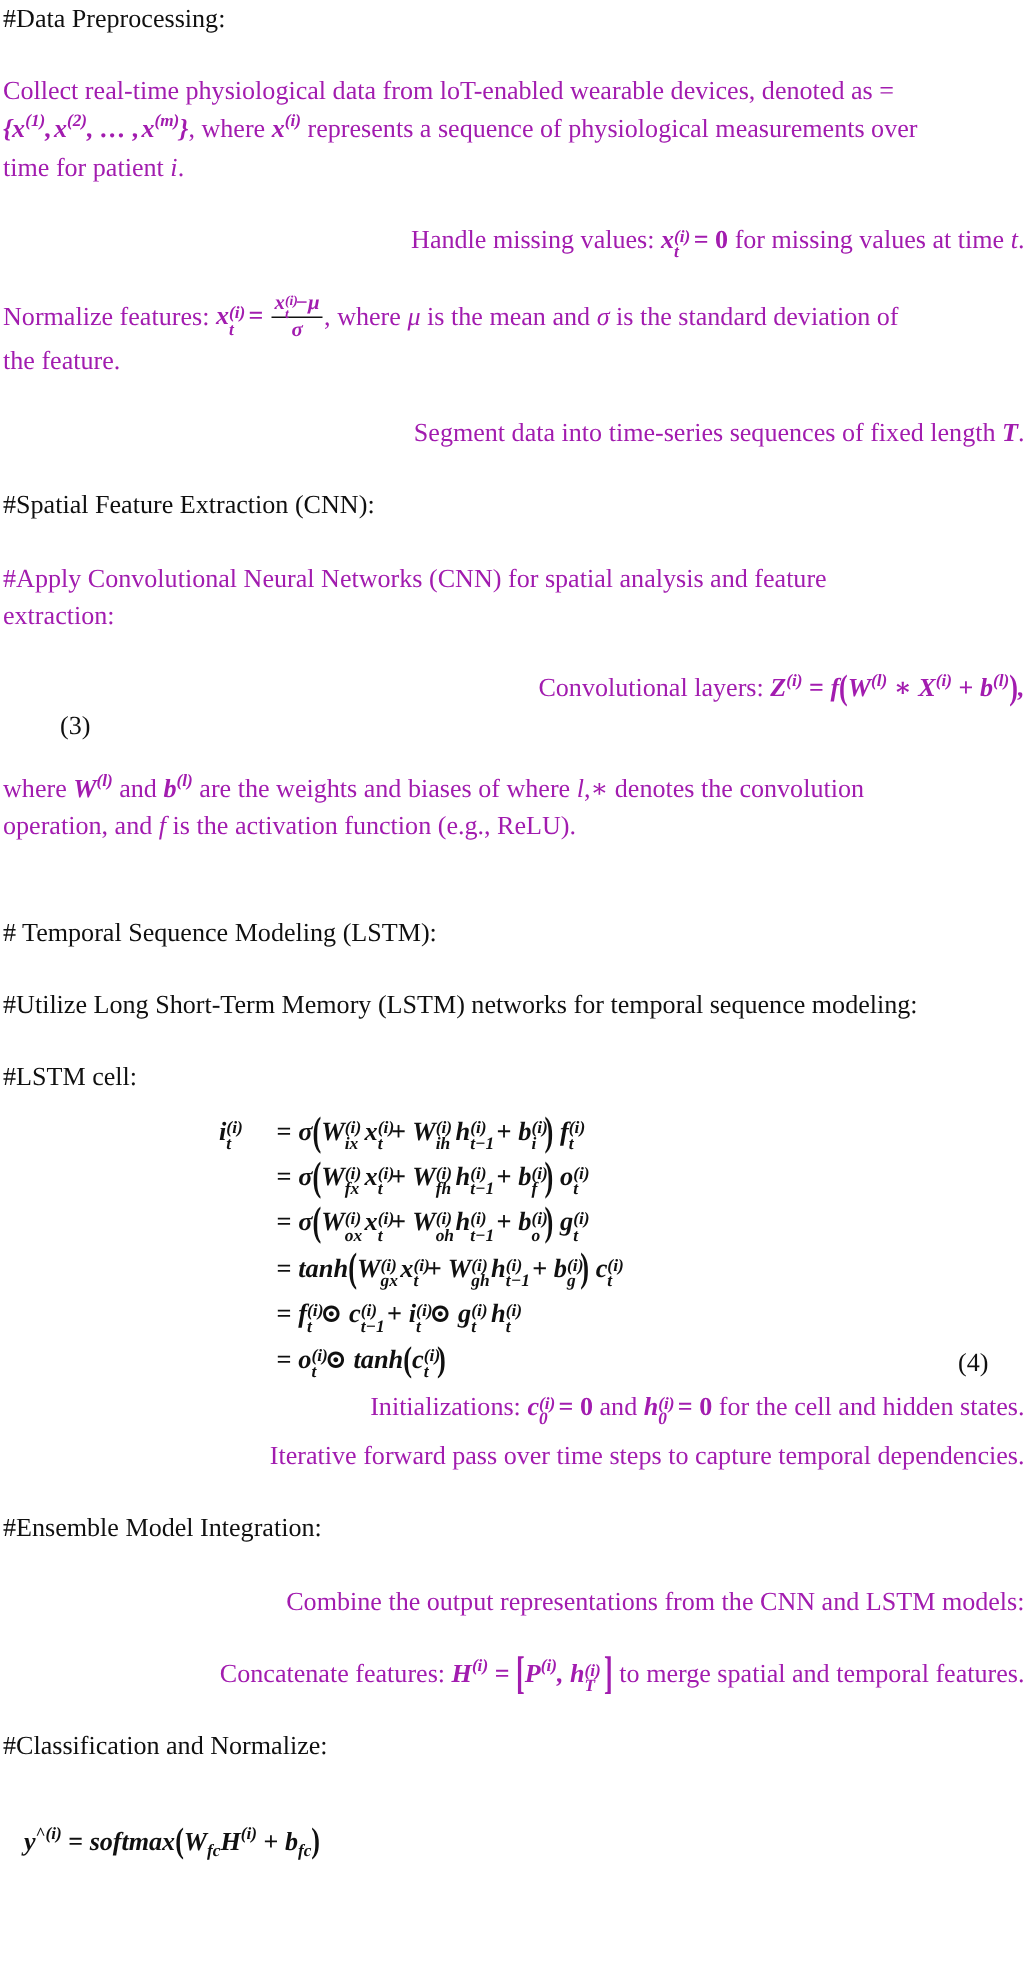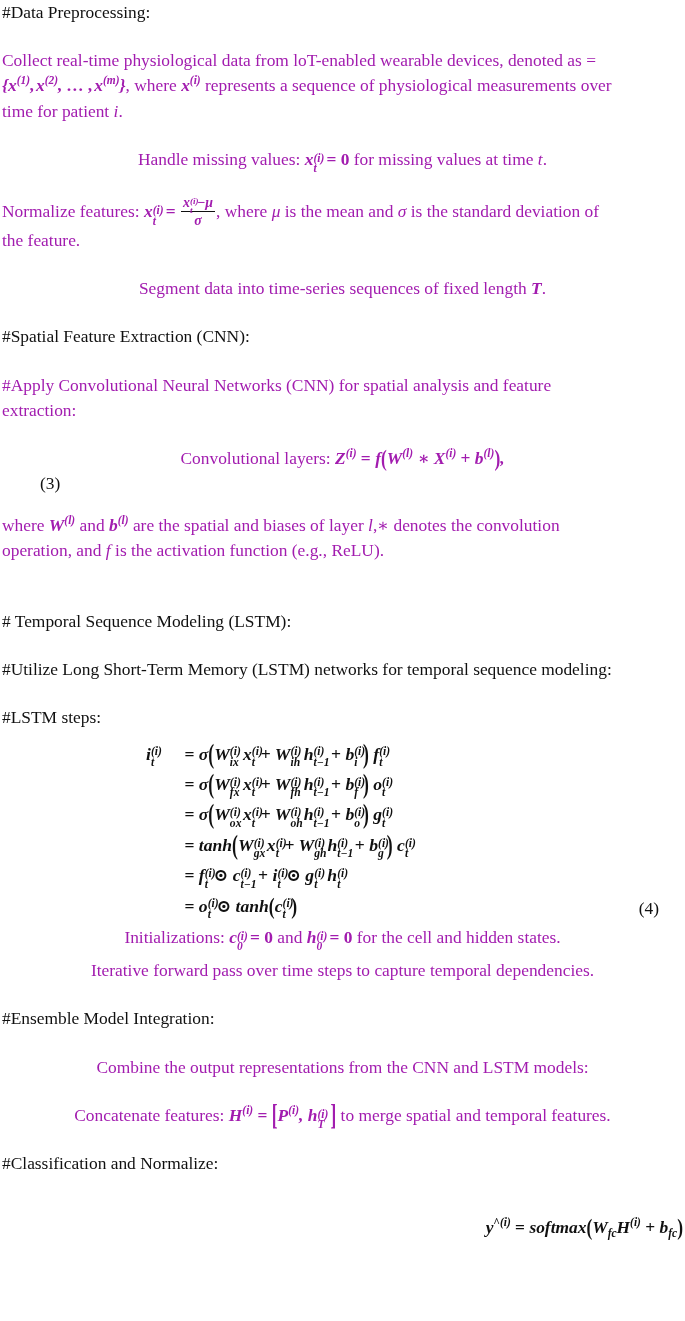--- a/index.html
+++ b/index.html
@@ -32,21 +32,21 @@
     color: #a21caf;
   }
   .heading {
     font-size: 17.4px;
     line-height: 25.2px;
     text-align: left;
     margin: 0;
     color: #101010;
   }
   .plain {
-    text-align: center;
+    text-align: right;
   }
 
   
   .m {
     font-style: italic;
     font-family: "Liberation Serif", "DejaVu Serif", serif;
     white-space: nowrap;
   }
   .mb {
     font-style: italic;
@@ -158,21 +158,20 @@
     right: 24px;
     bottom: 2px;
     font-style: normal;
     font-size: 17.4px;
   }
   .display-eq {
     font-size: 17.4px;
     line-height: 25.2px;
     padding-left: 14px;
     margin: 0;
-    text-align: right;
   }
 </style>
 </head>
 <body>
 
 <div class="page">
 
   <div class="heading">#Data Preprocessing:</div>
 
   <div class="gap-lg"></div>
@@ -240,21 +239,21 @@
   </div>
   <div class="eqline eq-indent">(3)</div>
 
   <div class="gap-md"></div>
 
   <div class="para">
     <span>where</span>
     <span class="mb"><em>W</em><sup class="sx">(l)</sup></span>
     <span>and</span>
     <span class="mb"><em>b</em><sup class="sx">(l)</sup></span>
-    <span>are the spatial and biases of layer</span>
+    <span>are the weights and biases of where</span>
     <span class="m">l</span>,<span class="up">∗</span>
     <span>denotes the convolution</span>
     <br>
     <span>operation, and</span>
     <span class="m">f</span>
     <span>is the activation function (e.g., ReLU).</span>
   </div>
 
   <div class="gap-lg"></div>
 
@@ -262,21 +261,21 @@
   <div class="gap-lg"></div>
 
   <div class="heading"># Temporal Sequence Modeling (LSTM):</div>
 
   <div class="gap-lg"></div>
 
   <div class="heading">#Utilize Long Short-Term Memory (LSTM) networks for temporal sequence modeling:</div>
 
   <div class="gap-lg"></div>
 
-  <div class="heading">#LSTM steps:</div>
+  <div class="heading">#LSTM cell:</div>
 
   <div class="gap-sm"></div>
 
   <div class="lstm">
 
     <div class="row mb">
       <span class="lhs"><em>i</em><span class="stack"><sup class="sx">(i)</sup><sub class="sb">t</sub></span></span>
       <span class="up">=</span>
       <em>σ</em><span class="bigparen up">(</span><em>W</em><span class="stack"><sup class="sx">(i)</sup><sub class="sb">ix</sub></span>&nbsp;&nbsp;&nbsp;<em>x</em><span class="stack"><sup class="sx">(i)</sup><sub class="sb">t</sub></span>&nbsp;&nbsp;<span class="up">+</span> <em>W</em><span class="stack"><sup class="sx">(i)</sup><sub class="sb">ih</sub></span>&nbsp;&nbsp;&nbsp;<em>h</em><span class="stack"><sup class="sx">(i)</sup><sub class="sb">t−1</sub></span>&nbsp;&nbsp;&nbsp;&nbsp;<span class="up">+</span> <em>b</em><span class="stack"><sup class="sx">(i)</sup><sub class="sb">i</sub></span>&nbsp;&nbsp;<span class="bigparen up">)</span> <em>f</em><span class="stack"><sup class="sx">(i)</sup><sub class="sb">t</sub></span>
     </div>

